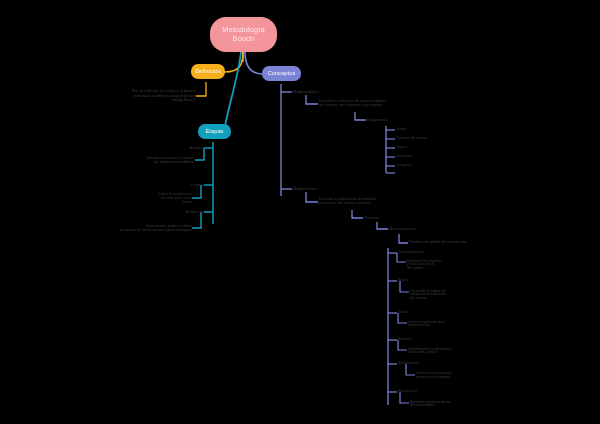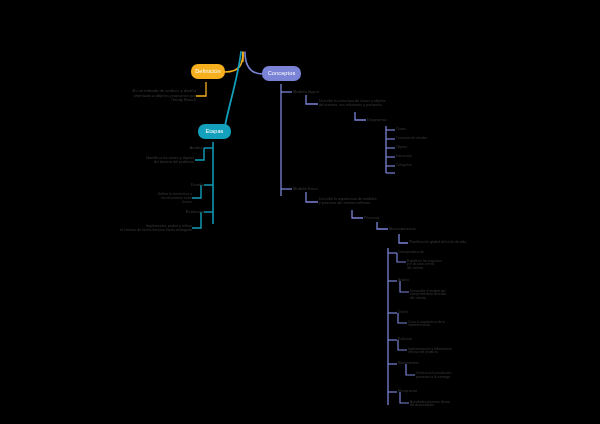--- a/index.html
+++ b/index.html
@@ -127,20 +127,22 @@
 
     <path d="M213,142 L213,224" stroke="#12A0BC" stroke-width="1.5" fill="none"></path>
     <path d="M213,148 L204,148" stroke="#12A0BC" stroke-width="1.4" fill="none"></path>
     <path d="M204,148 L204,160 L195,160" stroke="#12A0BC" stroke-width="1.4" fill="none"></path>
     <path d="M213,185 L204,185" stroke="#12A0BC" stroke-width="1.4" fill="none"></path>
     <path d="M201,185 L201,198 L192,198" stroke="#12A0BC" stroke-width="1.4" fill="none"></path>
     <path d="M213,212 L204,212" stroke="#12A0BC" stroke-width="1.4" fill="none"></path>
     <path d="M201,212 L201,228 L192,228" stroke="#12A0BC" stroke-width="1.4" fill="none"></path>
   </svg>
 
+  <div class="node root" style="left:210px; top:17px; width:67px; height:35px;">Metodología
+Booch</div>
 
   <div class="node pill amber" style="left:191px; top:64px; width:34px; height:15px;">Definición</div>
   <div class="node leaf right" style="left:128px; top:88px; width:68px; height:16px;">Es un método de análisis y diseño
 orientado a objetos propuesto por
 Grady Booch</div>
 
   <div class="node pill violet" style="left:262px; top:66px; width:39px; height:15px;">Conceptos</div>
 
   <div class="node leaf" style="left:293px; top:88px; width:46px; height:8px;">Modelo lógico</div>
   <div class="node leaf small" style="left:319px; top:97px; width:84px; height:14px;">Describe la estructura de clases y objetos

